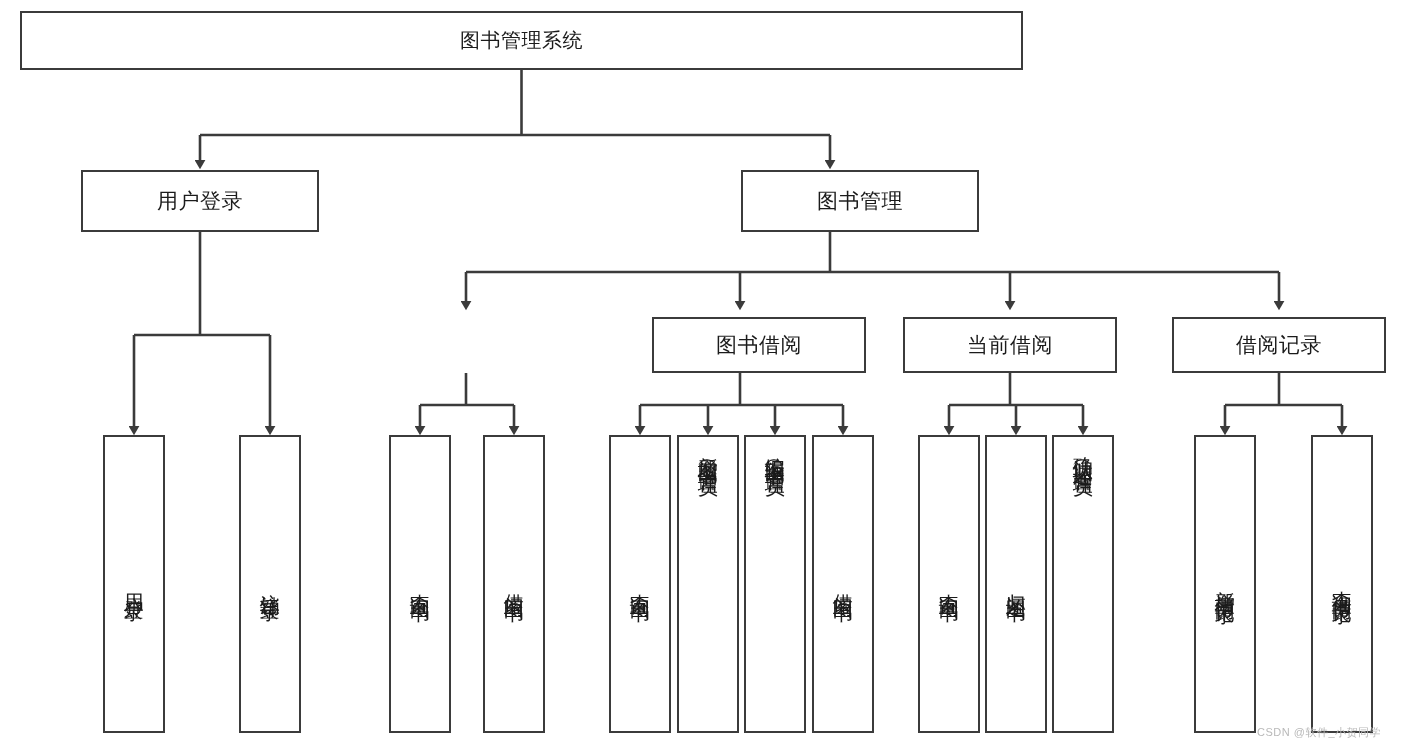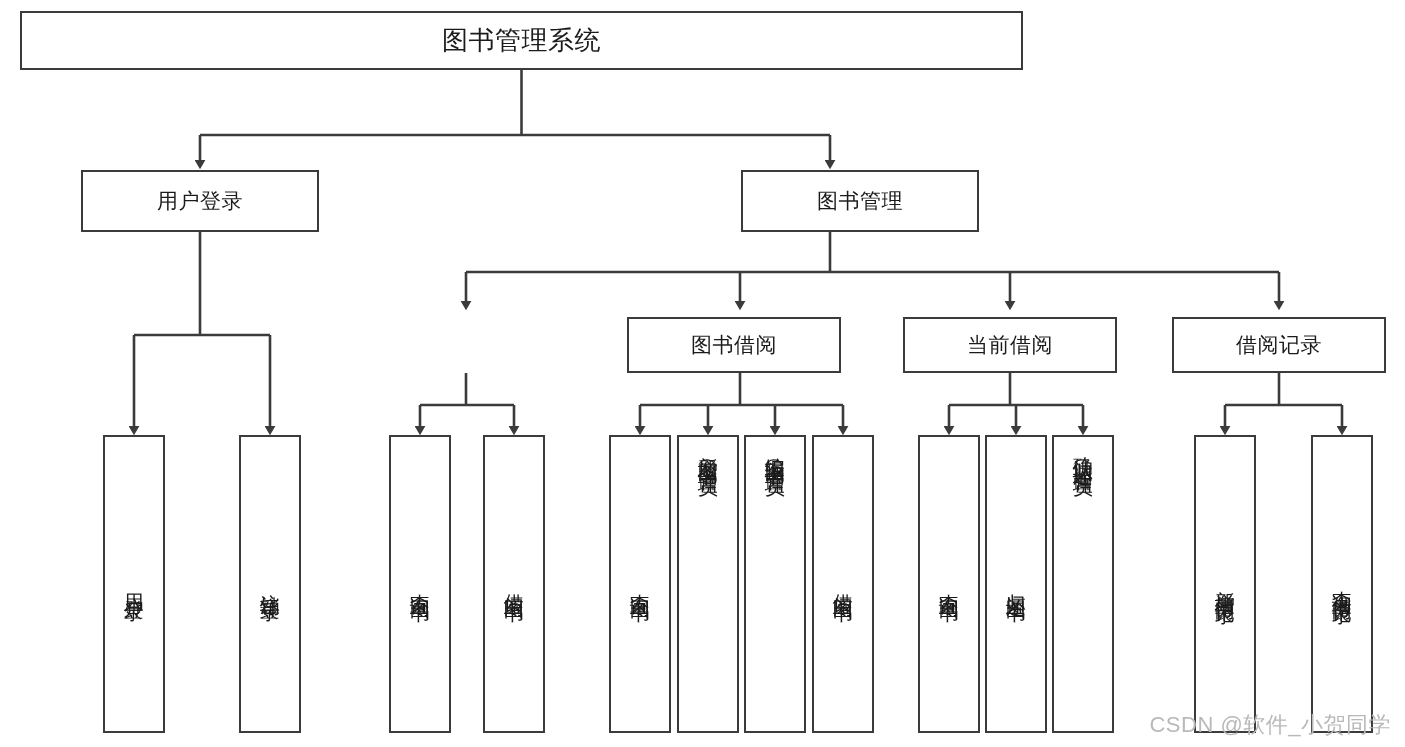--- a/index.html
+++ b/index.html
@@ -32,21 +32,21 @@
     background: #ffffff;
     color: #1b1b1b;
     display: flex;
     align-items: center;
     justify-content: center;
     font-size: 21px;
     letter-spacing: 0.5px;
     z-index: 2;
   }
   .node.root {
-    font-size: 26px;
+    font-size: 20px;
   }
   .node.leaf {
     align-items: flex-start;
     justify-content: center;
     padding-top: 0;
     font-size: 20px;
   }
   .leaf .vlabel {
     writing-mode: vertical-rl;
     text-orientation: upright;
@@ -56,23 +56,23 @@
     display: block;
   }
   .leaf.center .vlabel {
     margin: auto 0;
   }
   .leaf.top .vlabel {
     margin-top: 4px;
   }
   #watermark {
     position: absolute;
-    right: 14px;
+    right: 24px;
     bottom: 7px;
-    font-size: 22px;
+    font-size: 11px;
     color: #b9b9b9;
     letter-spacing: 0.5px;
     z-index: 3;
     white-space: nowrap;
   }
 </style>
 </head>
 <body>
 
 <div id="canvas">
@@ -132,21 +132,21 @@
     <span>图书管理系统</span>
   </div>
 
   <div class="node" style="left:81px; top:170px; width:238px; height:62px;">
     <span>用户登录</span>
   </div>
   <div class="node" style="left:741px; top:170px; width:238px; height:62px;">
     <span>图书管理</span>
   </div>
 
-  <div class="node" style="left:627px; top:317px; width:214px; height:56px;">
+  <div class="node" style="left:652px; top:317px; width:214px; height:56px;">
     <span>图书借阅</span>
   </div>
   <div class="node" style="left:1172px; top:317px; width:214px; height:56px;">
     <span>借阅记录</span>
   </div>
   <div class="node" style="left:903px; top:317px; width:214px; height:56px;">
     <span>当前借阅</span>
   </div>
 
   <div class="node leaf center" style="left:103px; top:435px; width:62px; height:298px;">

